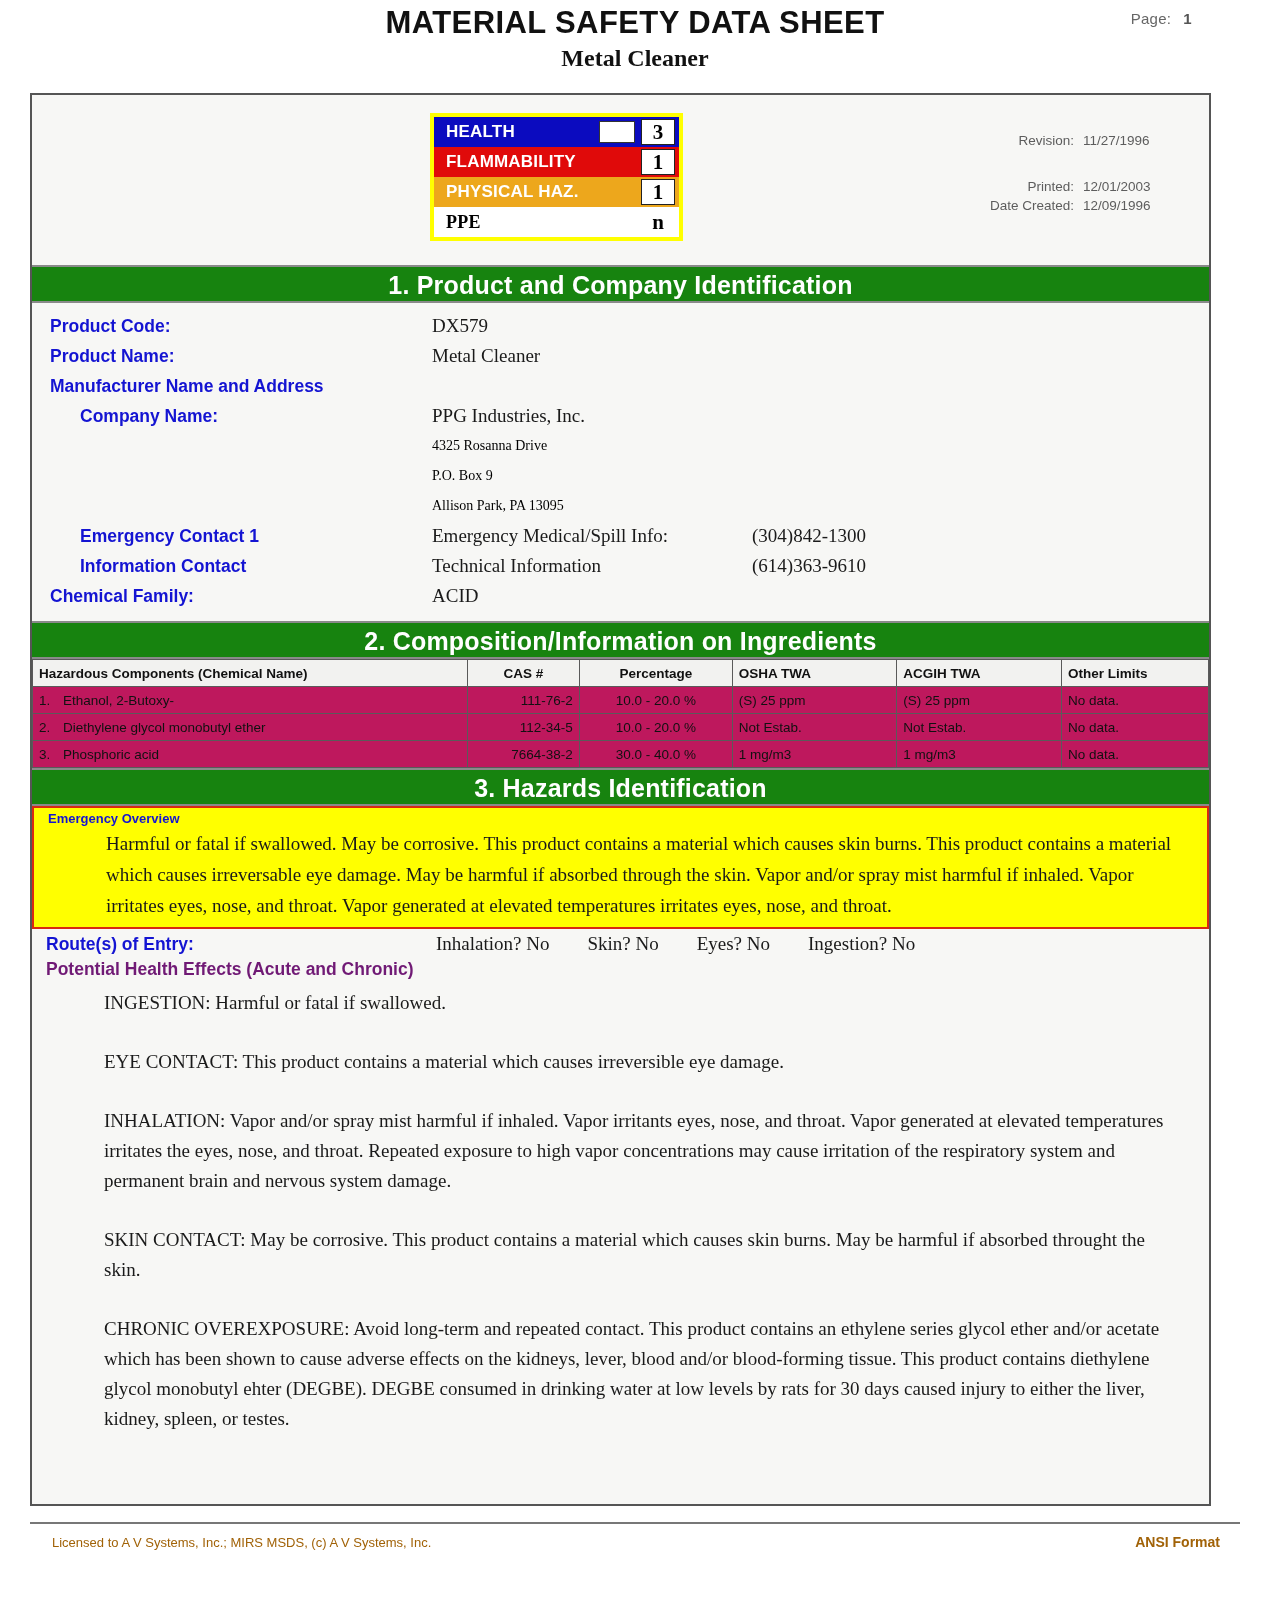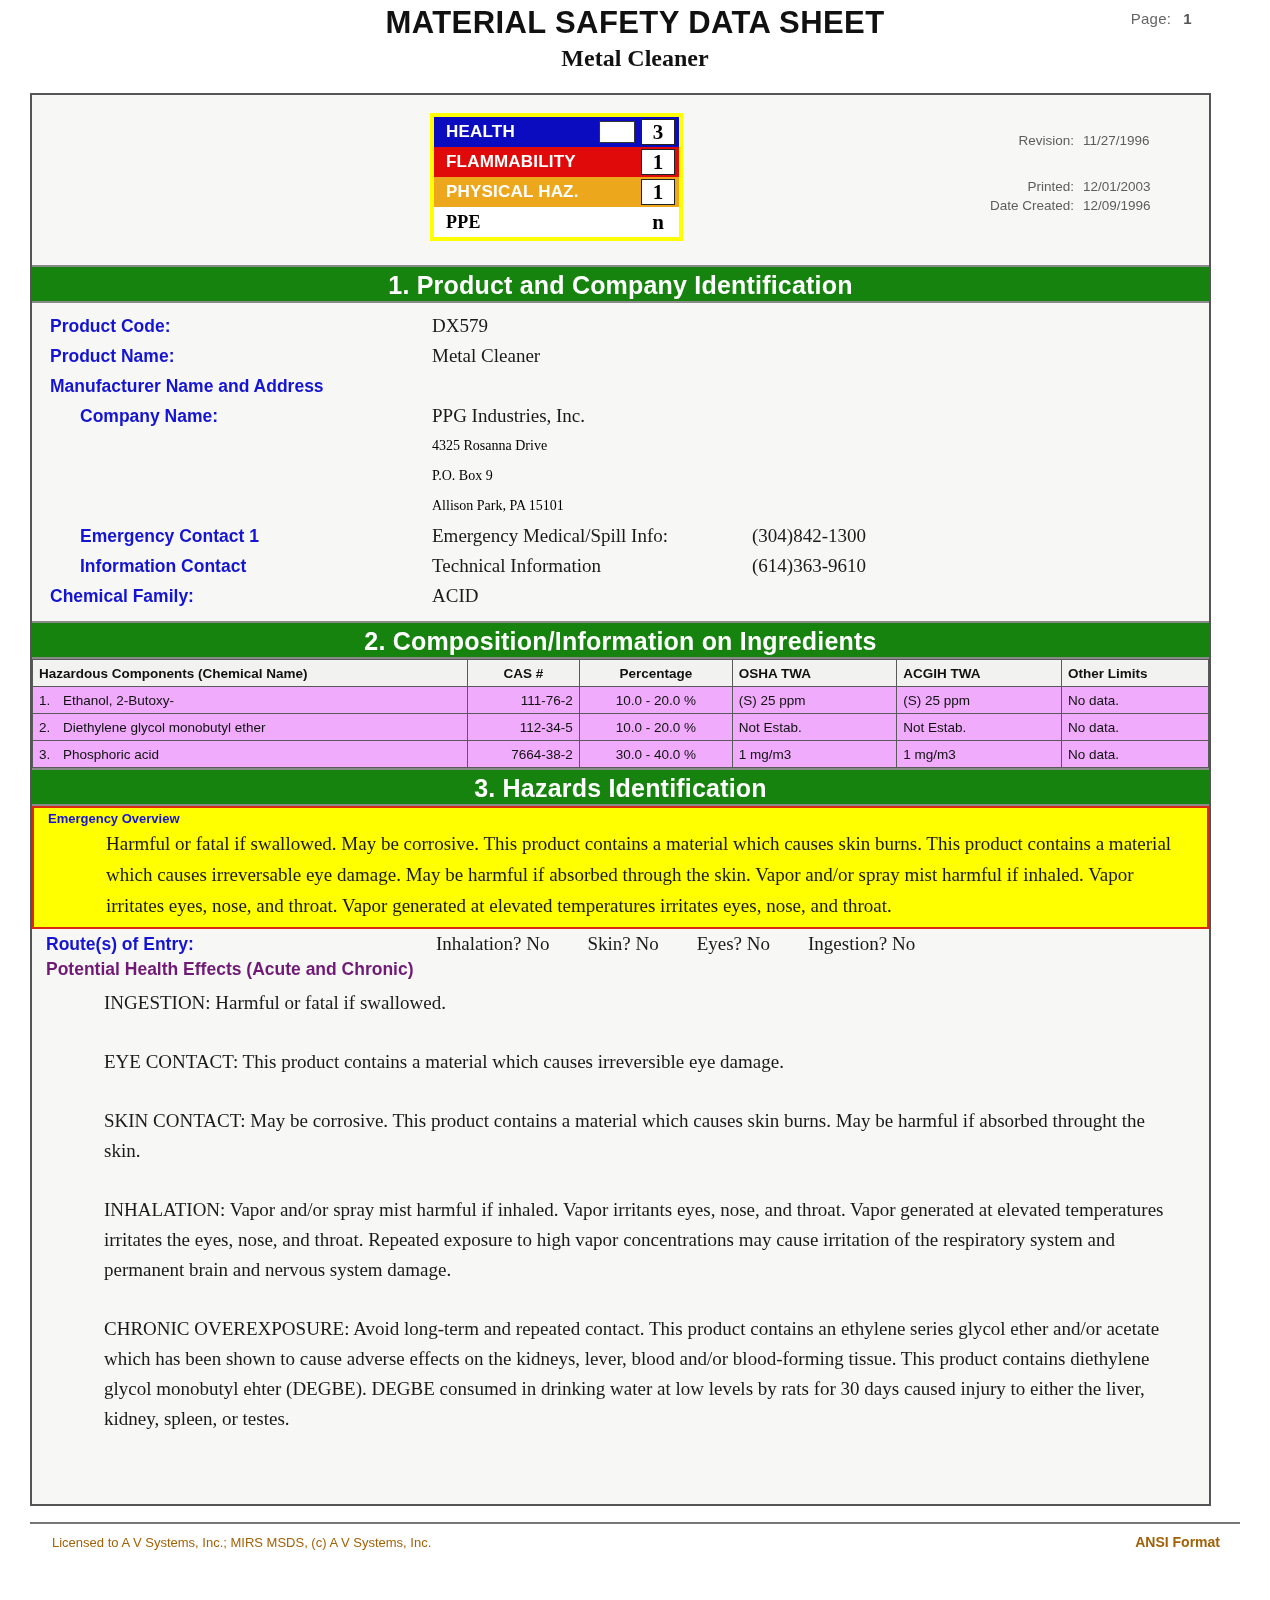--- a/index.html
+++ b/index.html
@@ -172,21 +172,21 @@
   .k-w { width: 400px; padding-left: 18px; }
   .k-w.ind1 { padding-left: 48px; }
   .v-w { width: 320px; }
   .addr-line { font-family: "Liberation Serif", serif; font-size: 14px; line-height: 30px; padding-left: 400px; }
 
   
   table.comp {
     width: 100%;
     border-collapse: collapse;
     font-family: "Liberation Sans", sans-serif;
-    background: #f0abfc;
+    background: #be185d;
   }
   table.comp th, table.comp td {
     border: 1px solid #5a5a5a;
     font-size: 13.5px;
     padding: 3px 6px;
     height: 27px;
     color: #111;
   }
   table.comp th {
     font-weight: bold;
@@ -335,21 +335,21 @@
     </div>
     <div class="kv">
       <div class="k k-w">Manufacturer Name and Address</div>
     </div>
     <div class="kv">
       <div class="k k-w ind1">Company Name:</div>
       <div class="v">PPG Industries, Inc.</div>
     </div>
     <div class="addr-line">4325 Rosanna Drive</div>
     <div class="addr-line">P.O. Box 9</div>
-    <div class="addr-line">Allison Park, PA  15101</div>
+    <div class="addr-line">Allison Park, PA  13095</div>
     <div class="kv">
       <div class="k k-w ind1">Emergency Contact 1</div>
       <div class="v v-w">Emergency Medical/Spill Info:</div>
       <div class="v">(304)842-1300</div>
     </div>
     <div class="kv">
       <div class="k k-w ind1">Information Contact</div>
       <div class="v v-w">Technical Information</div>
       <div class="v">(614)363-9610</div>
     </div>
@@ -411,22 +411,22 @@
     <div class="rv">
       <span>Inhalation? No</span><span>Skin? No</span><span>Eyes? No</span><span>Ingestion? No</span>
     </div>
   </div>
 
   <div class="phe">Potential Health Effects (Acute and Chronic)</div>
 
   <div class="effects">
     <p class="effect-p">INGESTION: Harmful or fatal if swallowed.</p>
     <p class="effect-p">EYE CONTACT: This product contains a material which causes irreversible eye damage.</p>
+    <p class="effect-p">INHALATION: Vapor and/or spray mist harmful if inhaled. Vapor irritants eyes, nose, and throat. Vapor generated at elevated temperatures irritates the eyes, nose, and throat. Repeated exposure to high vapor concentrations may cause irritation of the respiratory system and permanent brain and nervous system damage.</p>
     <p class="effect-p">SKIN CONTACT: May be corrosive. This product contains a material which causes skin burns.  May be harmful if absorbed throught the skin.</p>
-    <p class="effect-p">INHALATION: Vapor and/or spray mist harmful if inhaled. Vapor irritants eyes, nose, and throat. Vapor generated at elevated temperatures irritates the eyes, nose, and throat. Repeated exposure to high vapor concentrations may cause irritation of the respiratory system and permanent brain and nervous system damage.</p>
     <p class="effect-p">CHRONIC OVEREXPOSURE:  Avoid long-term and repeated contact. This product contains an ethylene series glycol ether and/or acetate which has been shown to cause adverse effects on the kidneys, lever, blood and/or blood-forming tissue. This product contains diethylene glycol monobutyl ehter (DEGBE). DEGBE consumed in drinking water at low levels by rats for 30 days caused injury to either the liver, kidney, spleen, or testes.</p>
   </div>
 
 </div>
 
 <div class="footer">
   <div class="f-left">Licensed to A V Systems, Inc.;   MIRS MSDS, (c) A V Systems, Inc.</div>
   <div class="f-right">ANSI Format</div>
 </div>
 

